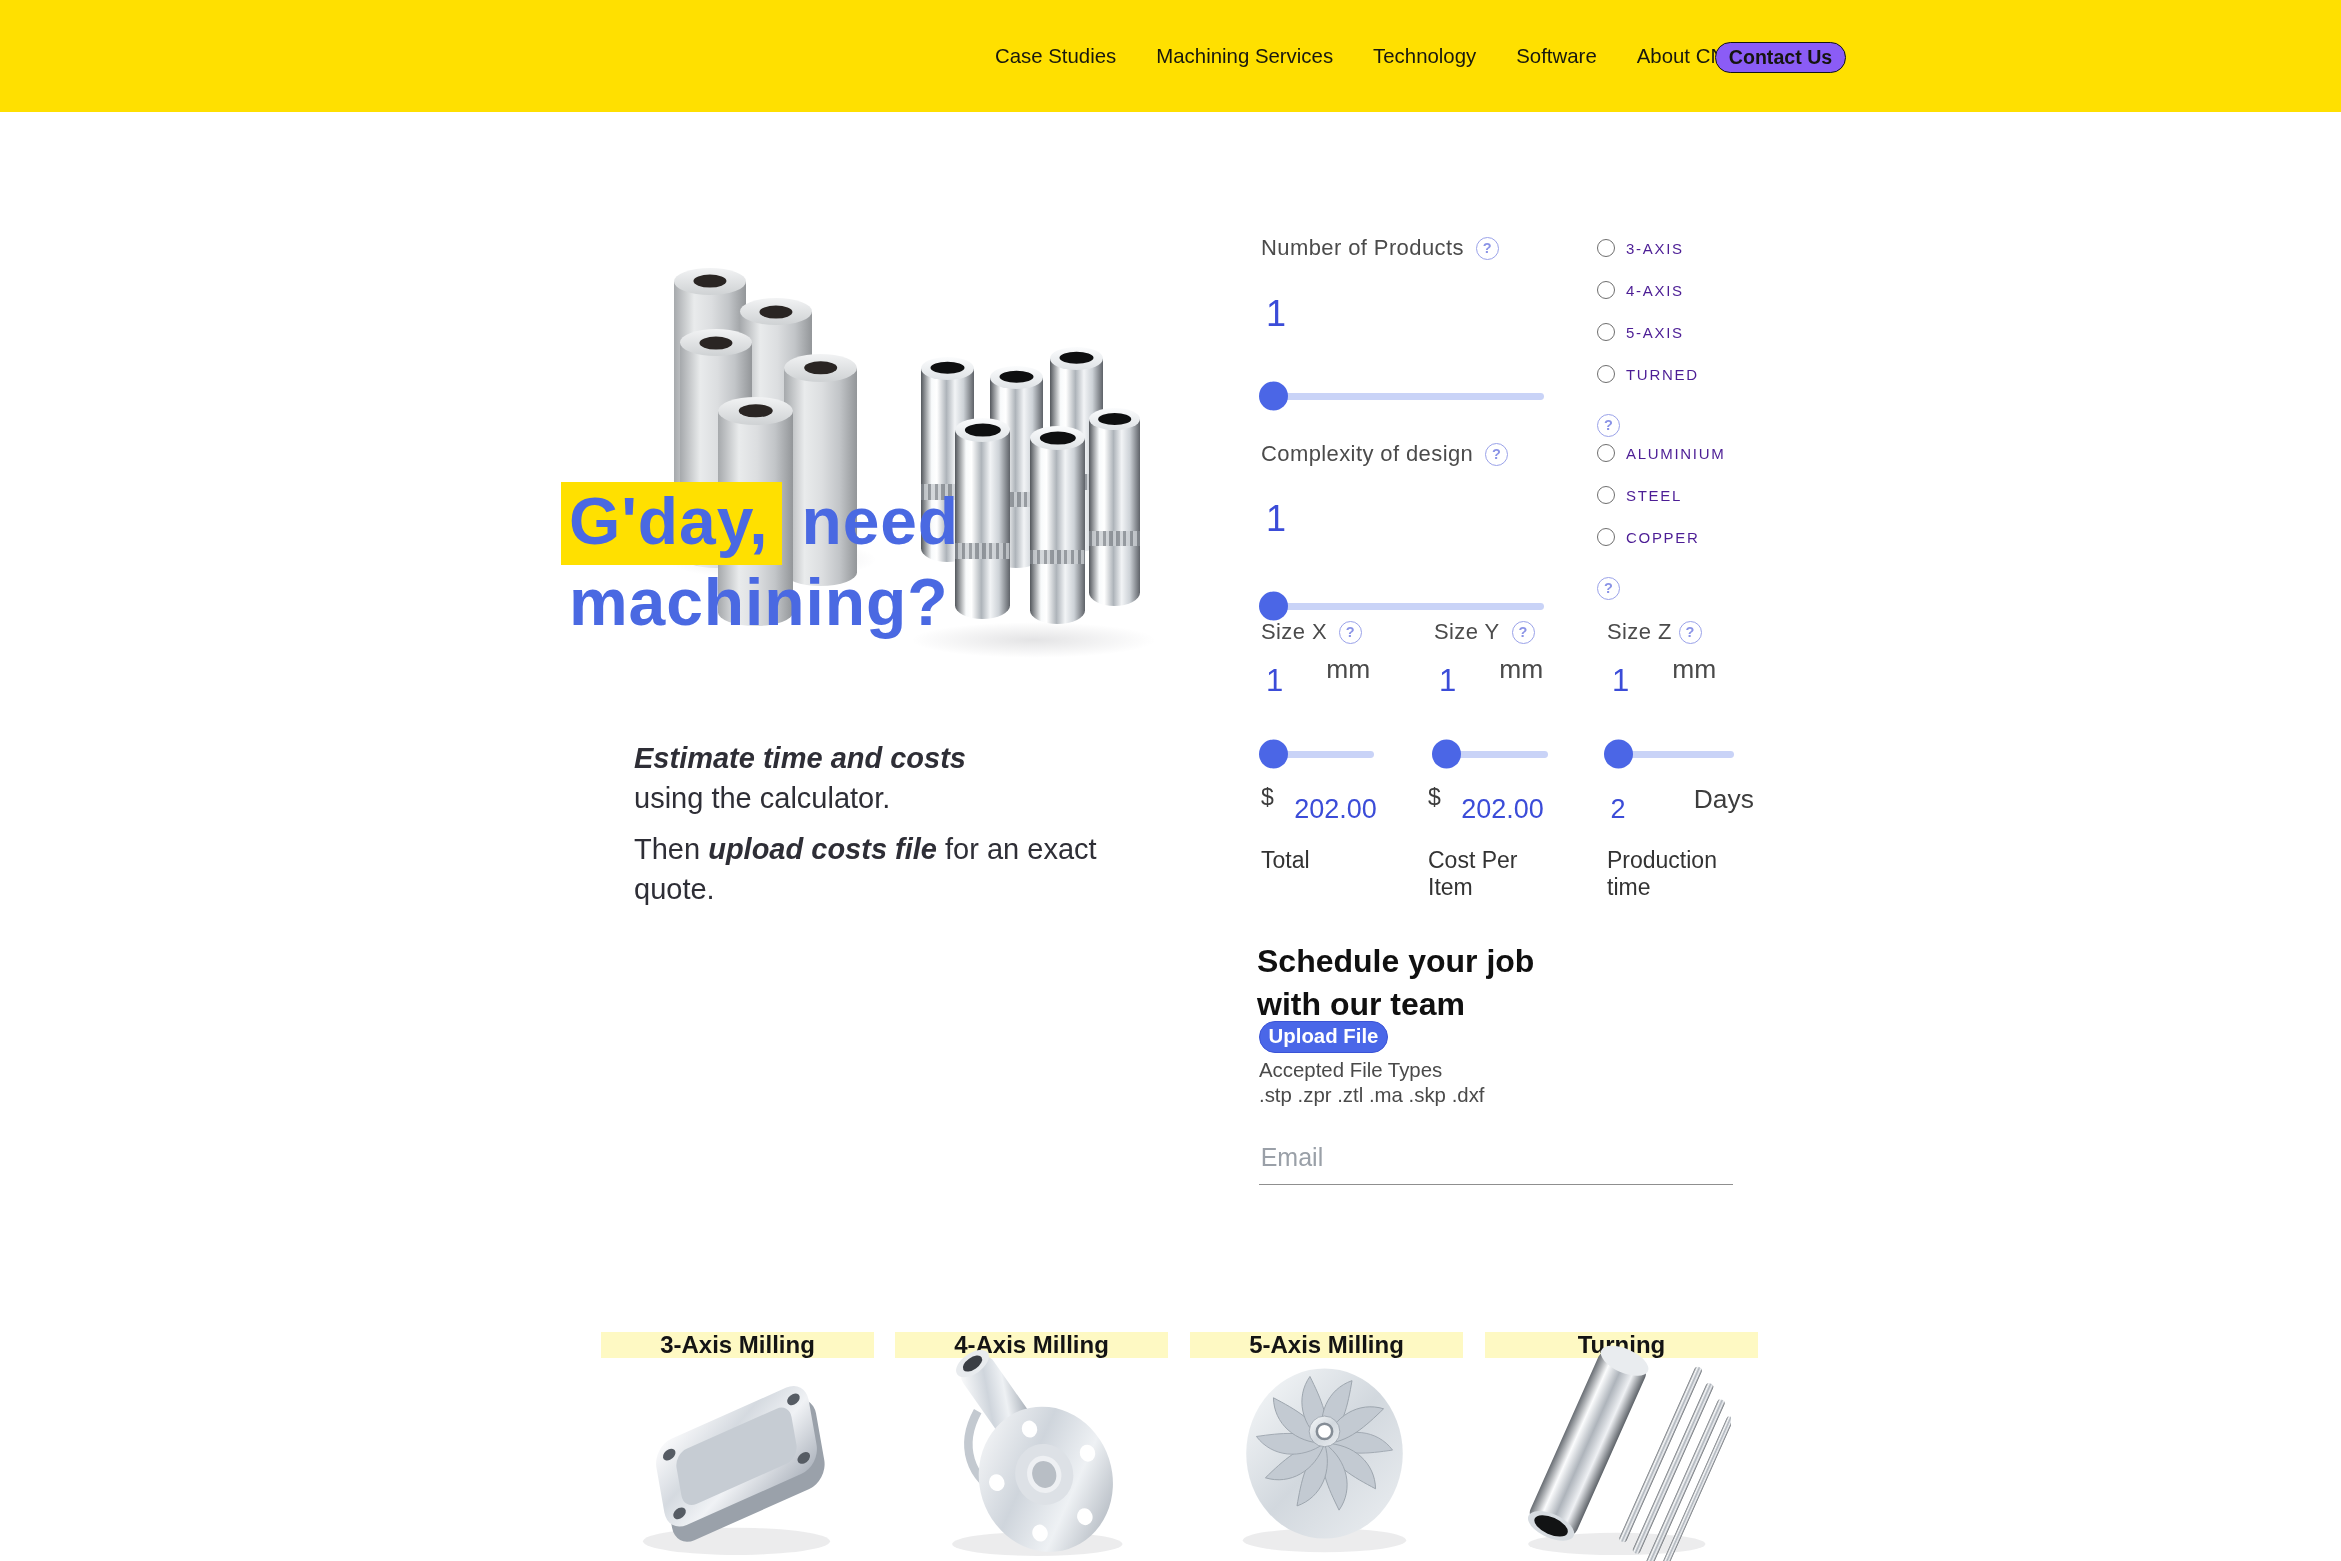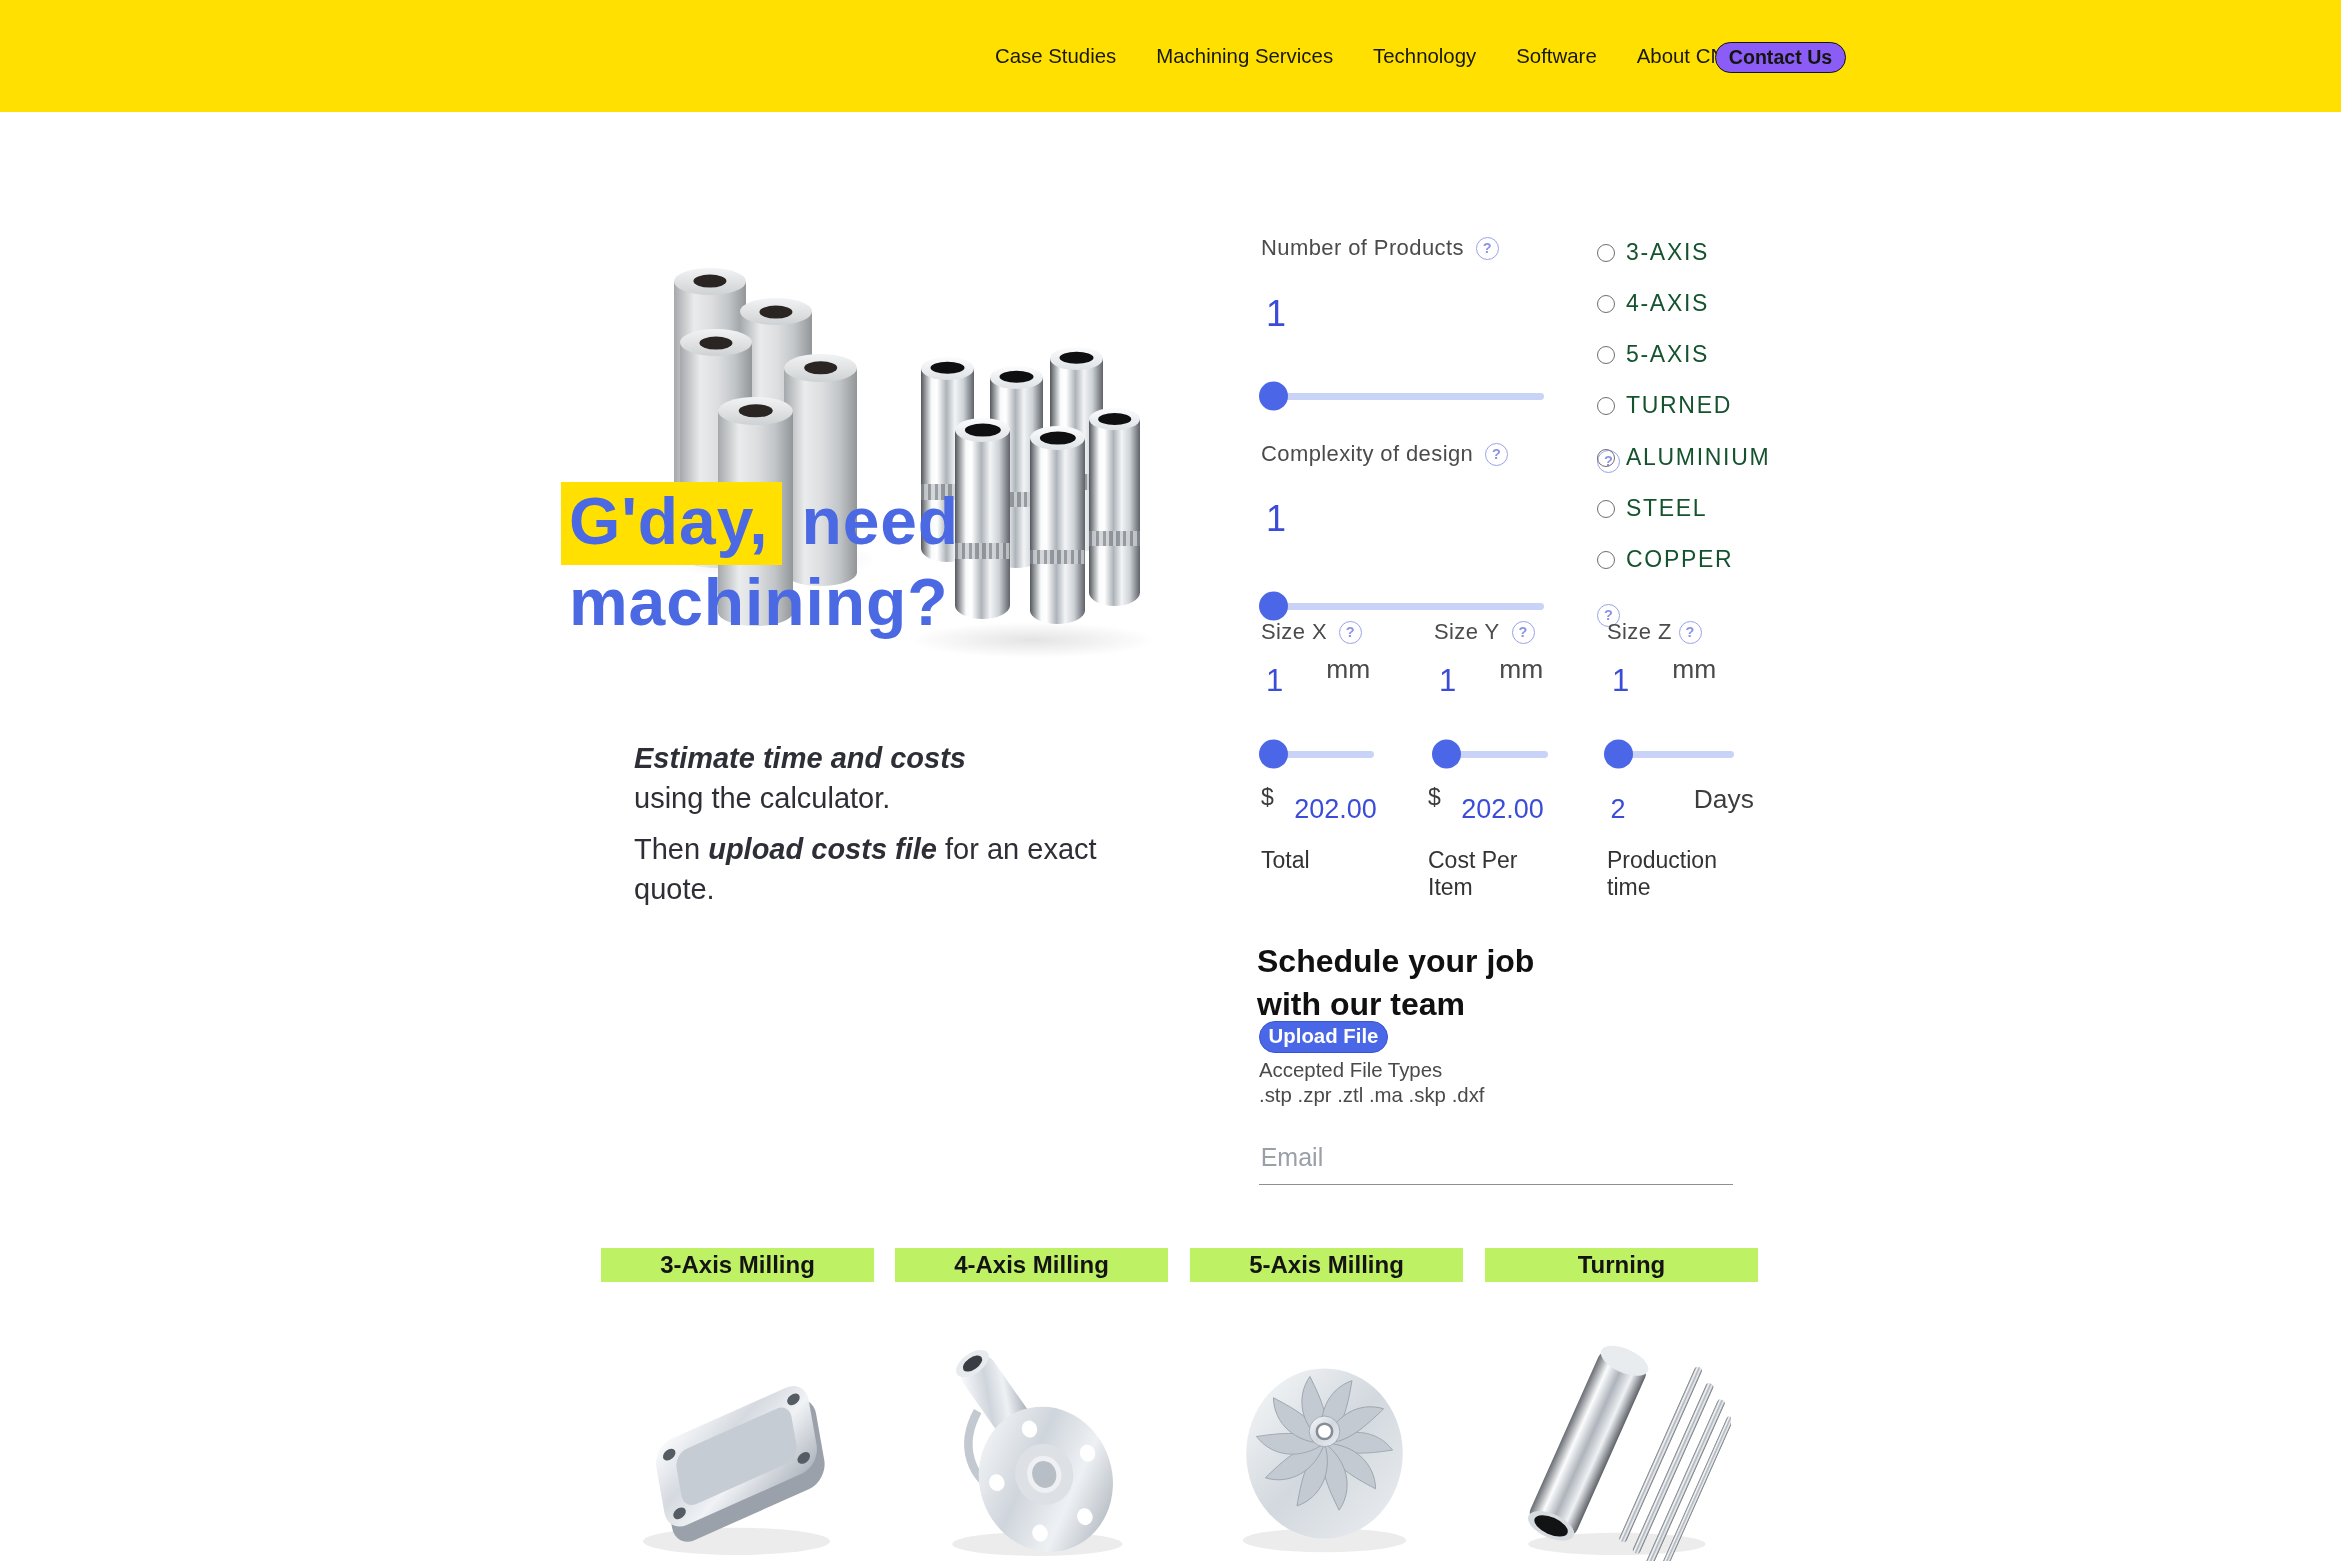--- a/index.html
+++ b/index.html
@@ -59,21 +59,21 @@
   .help { width:23px; height:23px; min-width:23px; border:1.7px solid #9aa2e9; border-radius:50%;
     color:#8a93e6; font-size:14.5px; font-weight:700;
     display:inline-flex; align-items:center; justify-content:center; cursor:pointer; }
   .big-val { color:#3B4CD8; font-size:36px; }
   .track { position:absolute; height:6.8px; border-radius:3.4px; background:#C9D3F7; }
   .thumb { position:absolute; top:50%; transform:translateY(-50%); left:-4.3px;
     width:29px; height:29px; border-radius:50%; background:#4B66E6; cursor:pointer; }
   .radio-col { display:flex; flex-direction:column; gap:24px; }
   .radio-row { display:flex; align-items:center; gap:11px; cursor:pointer; }
   .radio { width:18px; height:18px; min-width:18px; border:1.7px solid #6e6e6e; border-radius:50%; background:transparent; }
-  .radio-label { font-size:23px; letter-spacing:1.7px; color:#14532d; white-space:nowrap; }
+  .radio-label { font-size:15px; letter-spacing:1.7px; color:#4c1d95; white-space:nowrap; }
   .size-val-row { display:flex; align-items:flex-start; gap:43px; }
   .size-val { color:#3B4CD8; font-size:31px; margin-top:8.5px; }
   .unit { font-size:26.4px; color:#4a4a4a; }
   .res-col { position:absolute; top:784px; }
   .res-top { display:flex; align-items:flex-start; gap:20.4px; }
   .res-prefix { font-size:23px; color:#3d3d3d; }
   .res-value { font-size:27px; color:#3B4CD8; margin-top:10.2px; }
   .res-unit { font-size:26.4px; color:#3d3d3d; }
   .res-label { margin-top:22px; font-size:23px; line-height:26.4px; color:#333; }
 
@@ -84,21 +84,21 @@
     color:#ffffff; font-size:20.4px; font-weight:700;
     display:flex; align-items:center; justify-content:center; cursor:pointer; }
   .accept { left:1259px; top:1058px; font-size:20.4px; line-height:25px; color:#4a4a4a; }
   .email-input { left:1259px; top:1140px; width:474px;
     font-family:"Liberation Sans",sans-serif; font-size:25px; color:#333;
     background:transparent; border:none; border-bottom:1.7px solid #8f8f8f;
     padding:3.4px 1.7px 12px 1.7px; outline:none; }
   .email-input::placeholder { color:#9aa0a8; }
 
   
-  .svc-bar { top:1248px; width:273px; height:34px; background:#bef264;
+  .svc-bar { top:1332px; width:273px; height:26px; background:#fef9c3;
     display:flex; align-items:center; justify-content:center;
     font-size:24px; font-weight:700; color:#141414; }
   .prod { position:absolute; }
 </style>
 </head>
 <body>
 
 <div class="abs header">
 
   <nav class="abs nav">

